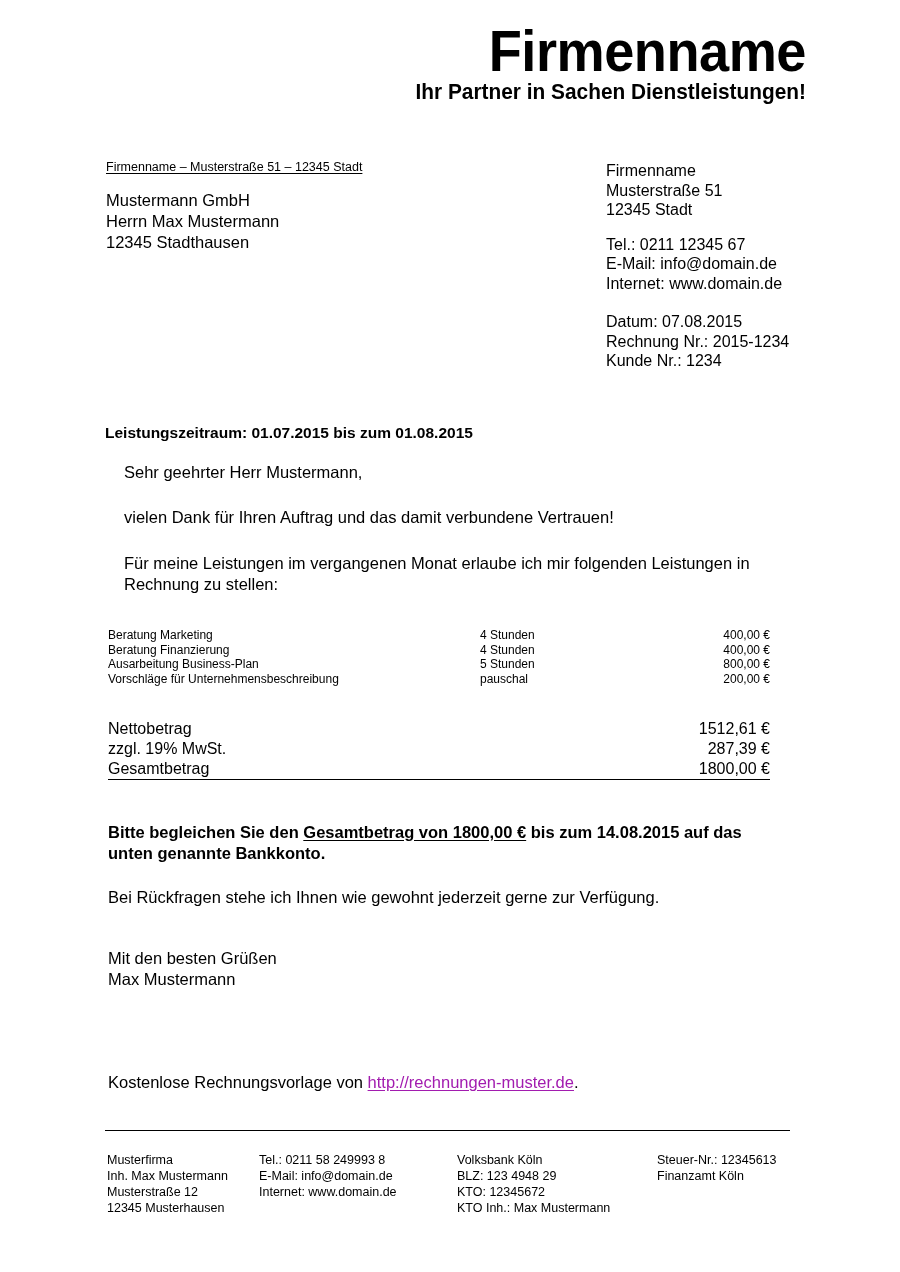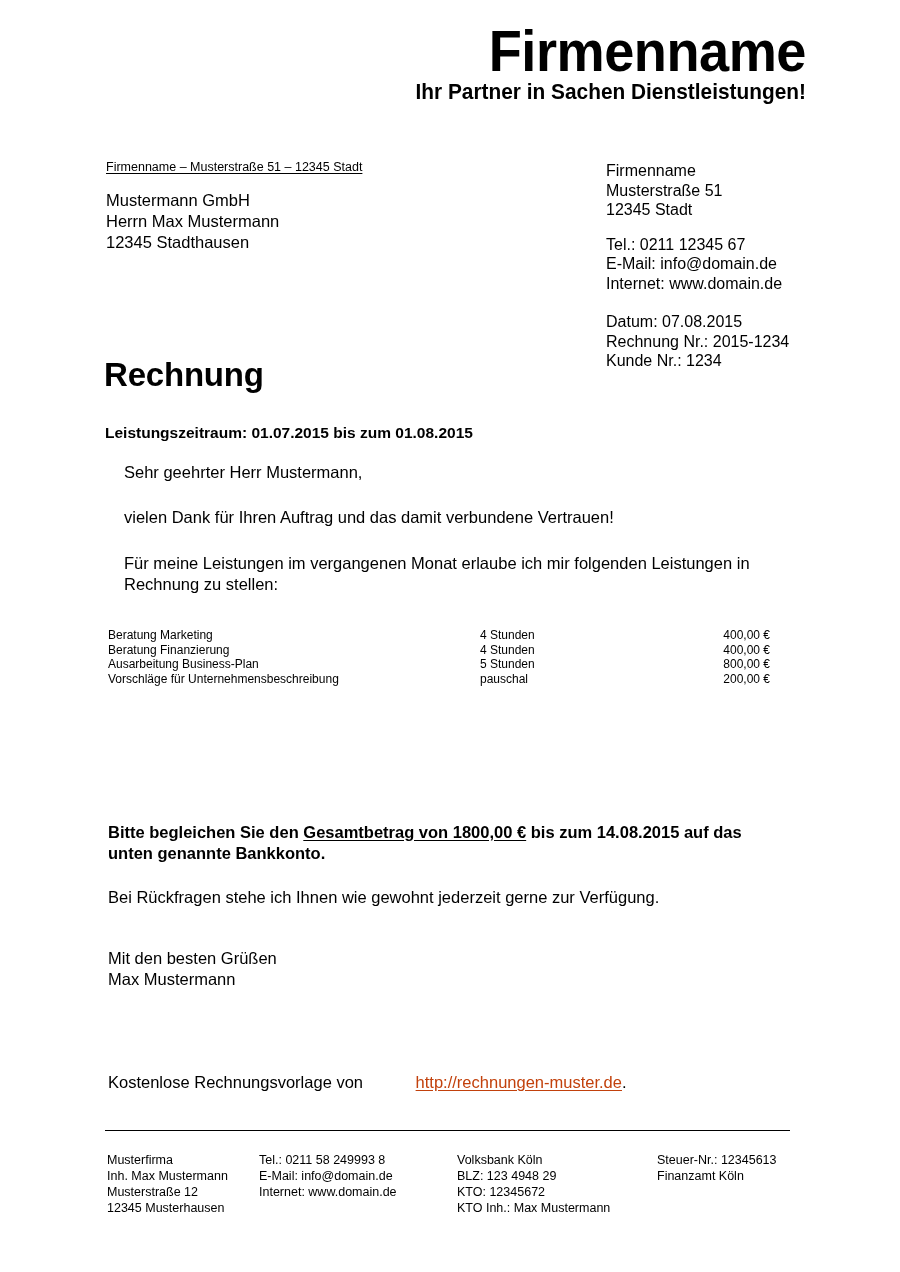--- a/index.html
+++ b/index.html
@@ -199,24 +199,23 @@
   }
 
   .promo {
     position: absolute;
     left: 108px;
     top: 1072px;
     font-size: 16.5px;
     line-height: 1.3;
   }
   .promo a {
-    color: #c2410c;
+    color: #a21caf;
     text-decoration: underline;
     text-underline-offset: 2px;
-    margin-left: 48px;
   }
 
   
   .footer-rule {
     position: absolute;
     left: 105px;
     top: 1130px;
     width: 685px;
     height: 0;
     border-top: 1.6px solid #000;
@@ -268,21 +267,20 @@
       <div>Internet: www.domain.de</div>
     </div>
   </div>
 
   <div class="docmeta">
     <div>Datum: 07.08.2015</div>
     <div>Rechnung Nr.: 2015-1234</div>
     <div>Kunde Nr.: 1234</div>
   </div>
 
-  <div class="doc-title">Rechnung</div>
   <div class="doc-subtitle">Leistungszeitraum: 01.07.2015 bis zum 01.08.2015</div>
 
   <div class="body-block">
     <p>Sehr geehrter Herr Mustermann,</p>
     <p>vielen Dank für Ihren Auftrag und das damit verbundene Vertrauen!</p>
     <p>Für meine Leistungen im vergangenen Monat erlaube ich mir folgenden Leistungen in Rechnung zu stellen:</p>
   </div>
 
   <table class="items">
     <tbody>
@@ -302,20 +300,36 @@
           <td class="amount">800,00 €</td>
         </tr>
         <tr>
           <td class="desc">Vorschläge für Unternehmensbeschreibung</td>
           <td class="qty">pauschal</td>
           <td class="amount">200,00 €</td>
         </tr>
       </tbody>
   </table>
 
+  <table class="totals">
+    <tbody>
+        <tr>
+          <td class="label">Nettobetrag</td>
+          <td class="amount">1512,61 €</td>
+        </tr>
+        <tr>
+          <td class="label">zzgl. 19% MwSt.</td>
+          <td class="amount">287,39 €</td>
+        </tr>
+        <tr class="grand">
+          <td class="label">Gesamtbetrag</td>
+          <td class="amount">1800,00 €</td>
+        </tr>
+      </tbody>
+  </table>
 
   <div class="payment-notice">
     <span>Bitte begleichen Sie den </span><span class="ul">Gesamtbetrag von 1800,00 €</span><span> bis zum 14.08.2015 auf das unten genannte Bankkonto.</span>
   </div>
 
   <div class="followup">Bei Rückfragen stehe ich Ihnen wie gewohnt jederzeit gerne zur Verfügung.</div>
 
   <div class="signoff">
     <div>Mit den besten Grüßen</div>
     <div>Max Mustermann</div>

